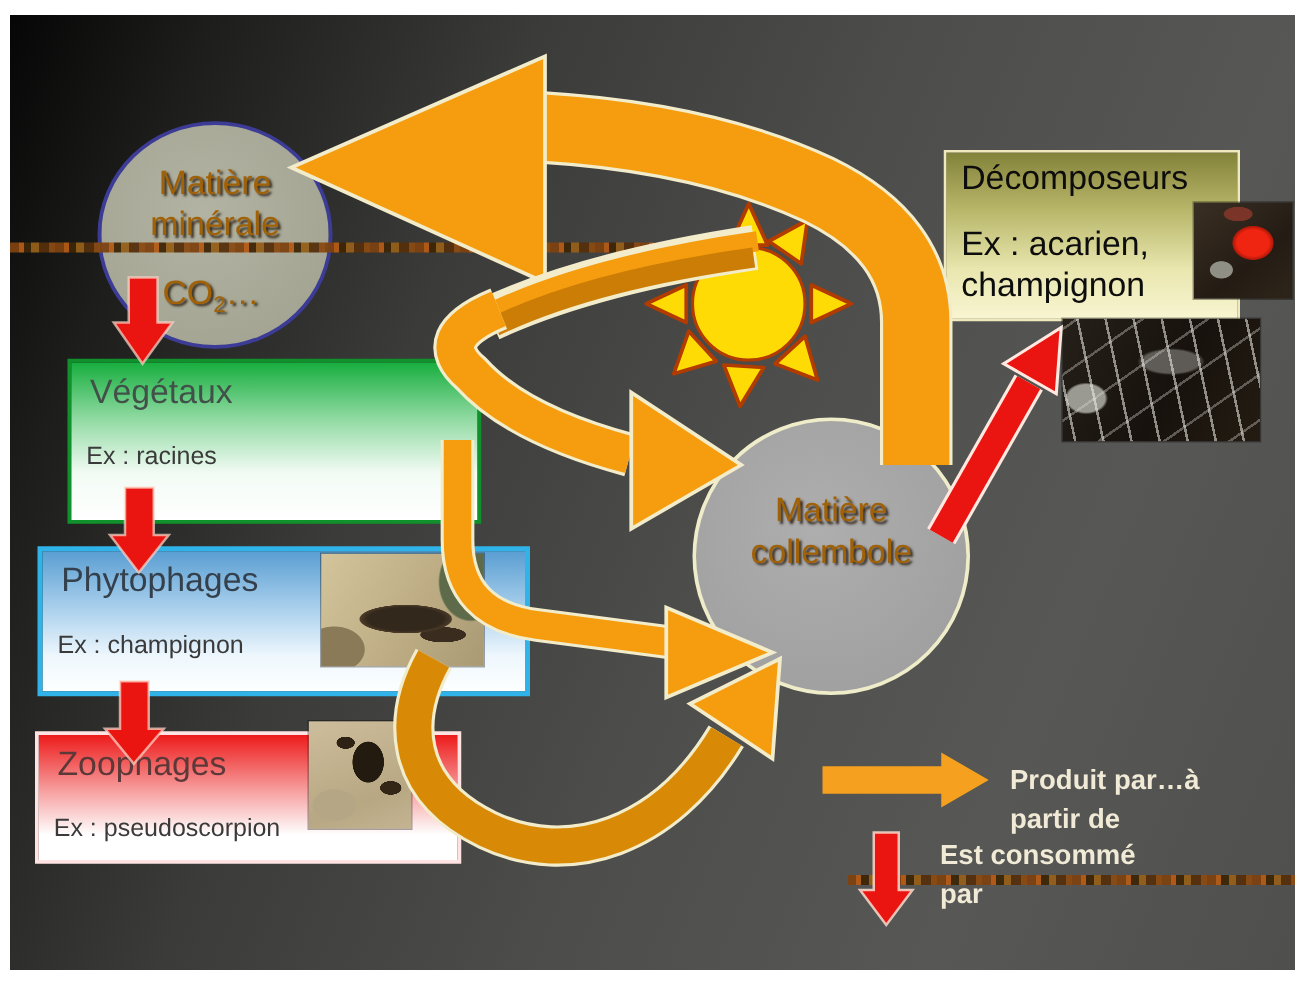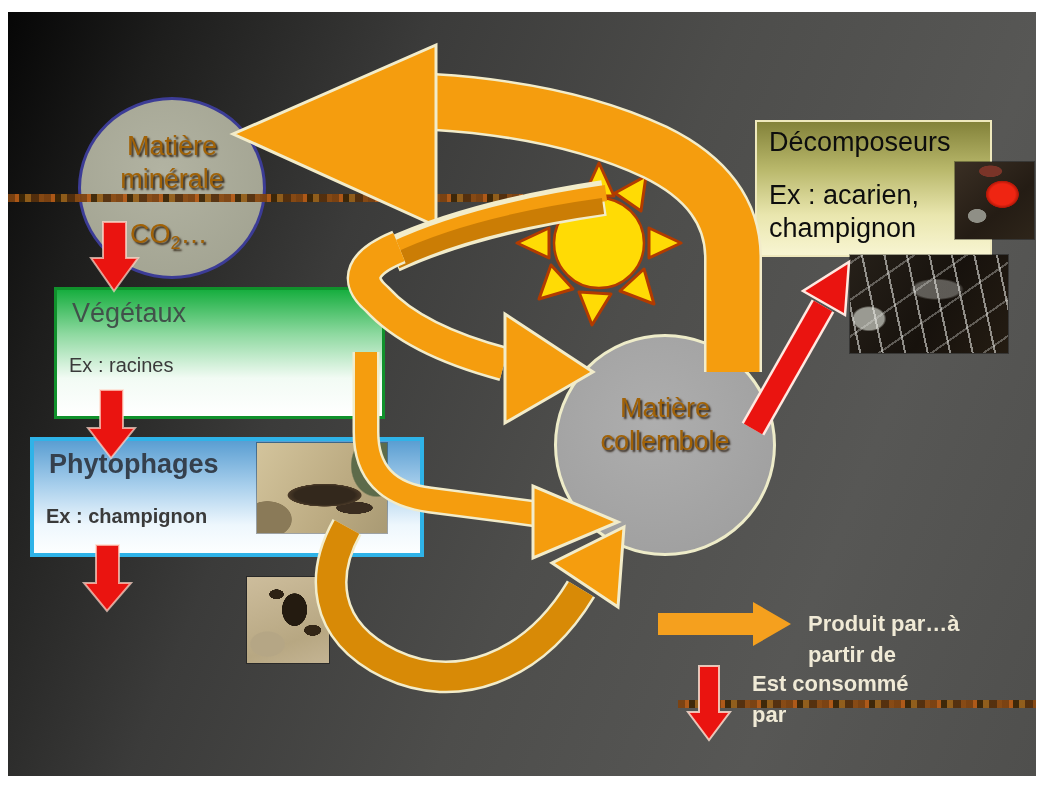--- a/index.html
+++ b/index.html
@@ -34,21 +34,21 @@
   #organique-label{left:554px;top:392px;width:222px;}
 
   
   .lvlbox{box-sizing:border-box;}
   .box-title{position:absolute;left:15px;top:8px;font-size:27px;}
   .box-ex{position:absolute;left:12px;top:64px;font-size:20px;color:#3a3a3a;}
   #box-vegetaux{left:30px;top:287px;width:331px;height:132px;border:3px solid #10912c;
     background:linear-gradient(180deg,#17ae3f 0%,#8ed9a0 35%,#f2fbf4 70%,#ffffff 100%);margin-left:24px;}
   #box-vegetaux .box-title{color:#41514a;}
   #box-phytophages{left:30px;top:437px;width:394px;height:120px;border:4px solid #2fb3e8;
-    background:linear-gradient(180deg,#5a9ed2 0%,#a8cfec 40%,#eef7fd 75%,#fdffff 100%);font-weight:bold;}
+    background:linear-gradient(180deg,#5a9ed2 0%,#a8cfec 40%,#eef7fd 75%,#fdffff 100%);}
   #box-phytophages .box-title{color:#35404d;}
   #box-zoophages{left:28px;top:585px;width:341px;height:106px;border:3px solid #ffe2e2;
     background:linear-gradient(180deg,#ed1b1b 0%,#f7a0a0 45%,#ffffff 80%);}
   #box-zoophages .box-title{color:#5c3838;}
   #box-decomposeurs{left:755px;top:120px;width:237px;height:137px;border:2px solid #efe9bd;
     background:linear-gradient(180deg,#83823a 0%,#b8b76a 35%,#e9e6ae 70%,#f8f5d2 100%);color:#0d0d0d;}
   #box-decomposeurs .dtitle{position:absolute;left:12px;top:5px;font-size:27px;}
   #box-decomposeurs .dex1{position:absolute;left:12px;top:58px;font-size:27px;}
   #box-decomposeurs .dex2{position:absolute;left:12px;top:91px;font-size:27px;}
 
@@ -121,20 +121,24 @@
     <div class="box-title">Végétaux</div>
     <div class="box-ex">Ex : racines</div>
   </div>
 
   <div id="box-phytophages" class="abs lvlbox">
     <div class="box-title">Phytophages</div>
     <div class="box-ex">Ex : champignon</div>
   </div>
   <div id="photo-collembole" class="abs photo"></div>
 
+  <div id="box-zoophages" class="abs lvlbox">
+    <div class="box-title">Zoophages</div>
+    <div class="box-ex">Ex : pseudoscorpion</div>
+  </div>
   <div id="photo-pseudoscorpion" class="abs photo"></div>
 
   <div id="box-decomposeurs" class="abs lvlbox">
     <div class="dtitle">Décomposeurs</div>
     <div class="dex1">Ex : acarien,</div>
     <div class="dex2">champignon</div>
   </div>
   <div id="photo-acarien" class="abs photo"></div>
   <div id="photo-champignon" class="abs photo"></div>
 

